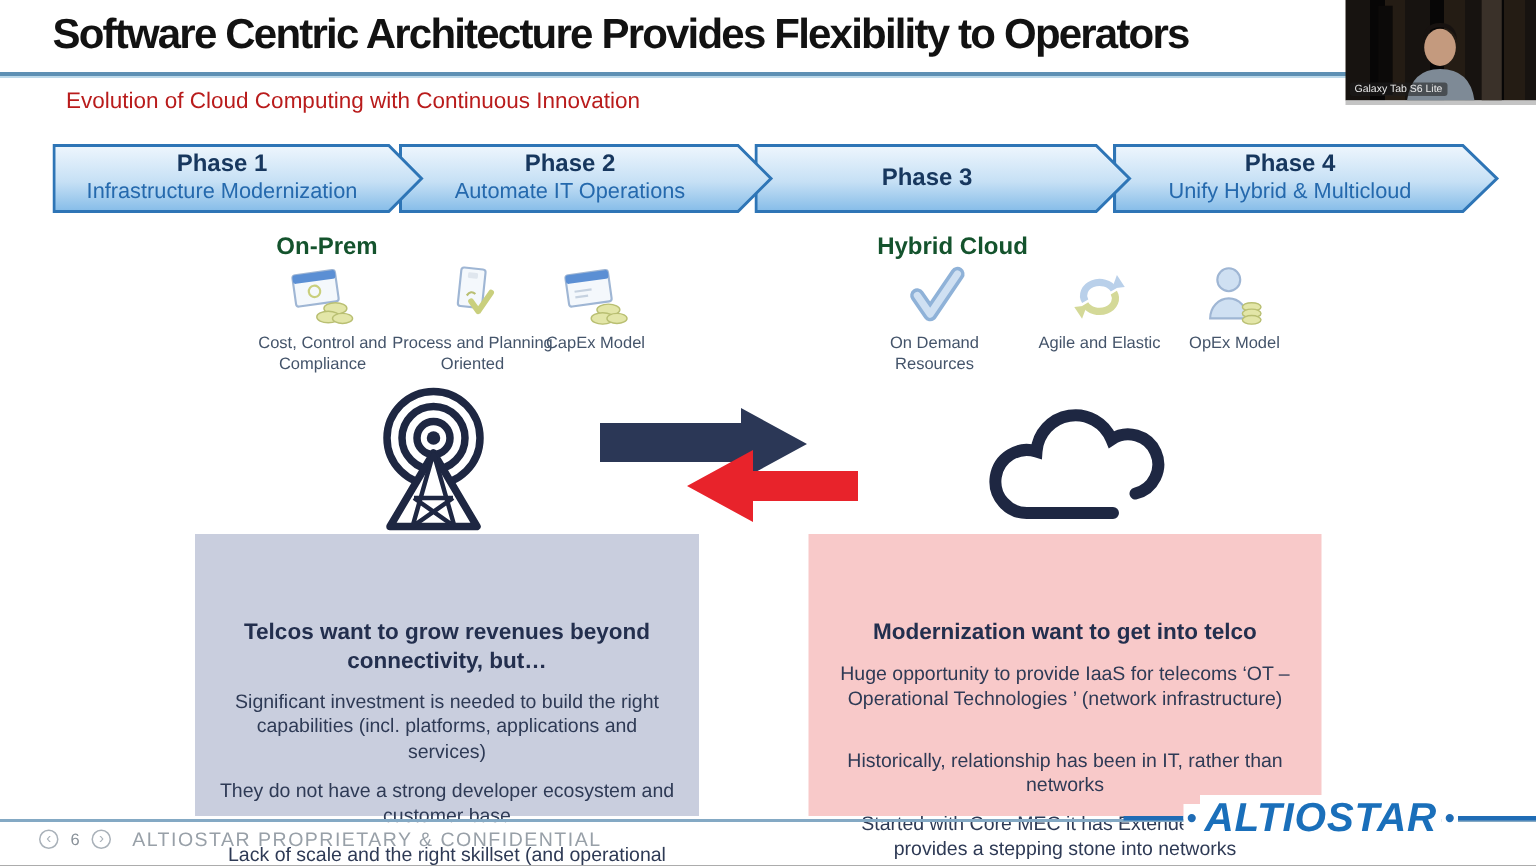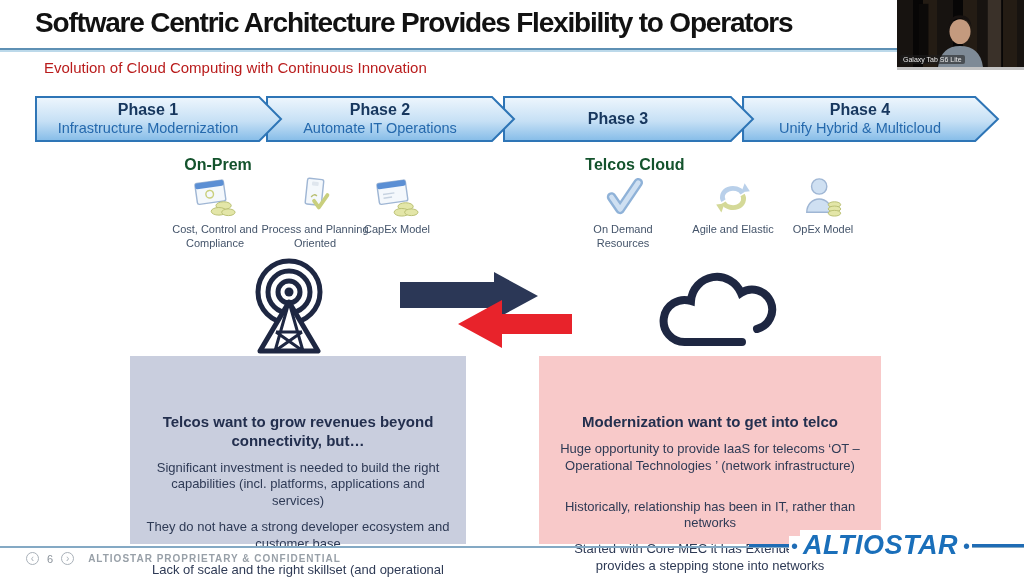--- a/index.html
+++ b/index.html
@@ -37,21 +37,21 @@
   .box-title { font-size:15px; font-weight:bold; color:#232f4e; line-height:1.25; margin-bottom:7px;margin-top:48px; }
   .info-box p { font-size:13px; color:#2e3a55; line-height:1.3; margin:9px 0; }
   .info-box p.gap { margin-top:24px; }
 
   
   .footer-rule { position:absolute; left:0; top:546px; width:1024px; height:2px; background:#84a9c4; }
   .footer-left { position:absolute; left:26px; top:552px; display:flex; align-items:center; gap:8px; }
   .nav-circle { width:13px; height:13px; border:1px solid #a9b1b9; border-radius:50%; color:#a9b1b9;
                 font-size:10px; line-height:11px; text-align:center; cursor:pointer; }
   .page-num { font-size:11px; color:#8a929a; }
-  .confidential { font-size:10px; letter-spacing:1px; color:#98a0a8; margin-left:6px;font-weight:bold; }
+  .confidential { font-size:13px; letter-spacing:1px; color:#98a0a8; margin-left:6px; }
 
   .logo { position:absolute; right:0; top:530px; display:flex; align-items:center; z-index:3; }
   .logo-seg { height:3px; background:#1f6cb5; }
   .logo-dot { color:#1f6cb5; font-size:20px; line-height:20px; background:#fff; padding:0 2px; }
   .logo-text { font-size:27px; font-weight:bold; font-style:italic; color:#1a6fba;
                letter-spacing:0.5px; background:#fff; padding:0 3px; }
 
   
   .webcam { position:absolute; right:0; top:0; width:127px; height:70px; z-index:10;
             background:repeating-linear-gradient(90deg,#171310 0 16px,#070606 16px 26px,#241c14 26px 40px);
@@ -145,21 +145,21 @@
         <rect x="4" y="6" width="30" height="6" rx="2" fill="#5b8fd4"></rect>
         <path d="M9 18 h12 M9 22 h9" stroke="#c6d2e0" stroke-width="1.5"></path>
       </g>
       <ellipse cx="33" cy="32" rx="8" ry="4" fill="#e3e6a8" stroke="#b9bf72"></ellipse>
       <ellipse cx="29" cy="38" rx="8" ry="4" fill="#e3e6a8" stroke="#b9bf72"></ellipse>
       <ellipse cx="39" cy="38" rx="7" ry="3.5" fill="#e3e6a8" stroke="#b9bf72"></ellipse>
     </svg>
     <div class="icon-label">CapEx Model</div>
   </div>
 
-  <div class="env-heading" style="left:565px;top:156px">Telcos Cloud</div>
+  <div class="env-heading" style="left:565px;top:156px">Hybrid Cloud</div>
   <div class="icon-item" style="left:567px">
     <svg viewBox="0 0 48 44">
       <path d="M12 22 L21 35 L40 7" stroke="#8fb2d8" stroke-width="10" fill="none" stroke-linecap="round" stroke-linejoin="round"></path>
       <path d="M12 22 L21 35 L40 7" stroke="#cfe0f2" stroke-width="5" fill="none" stroke-linecap="round" stroke-linejoin="round"></path>
     </svg>
     <div class="icon-label">On Demand Resources</div>
   </div>
   <div class="icon-item" style="left:677px">
     <svg viewBox="0 0 48 44">
       <path d="M14 26 a11 9 0 0 1 20 -8" stroke="#b9d0ea" stroke-width="5" fill="none"></path>

